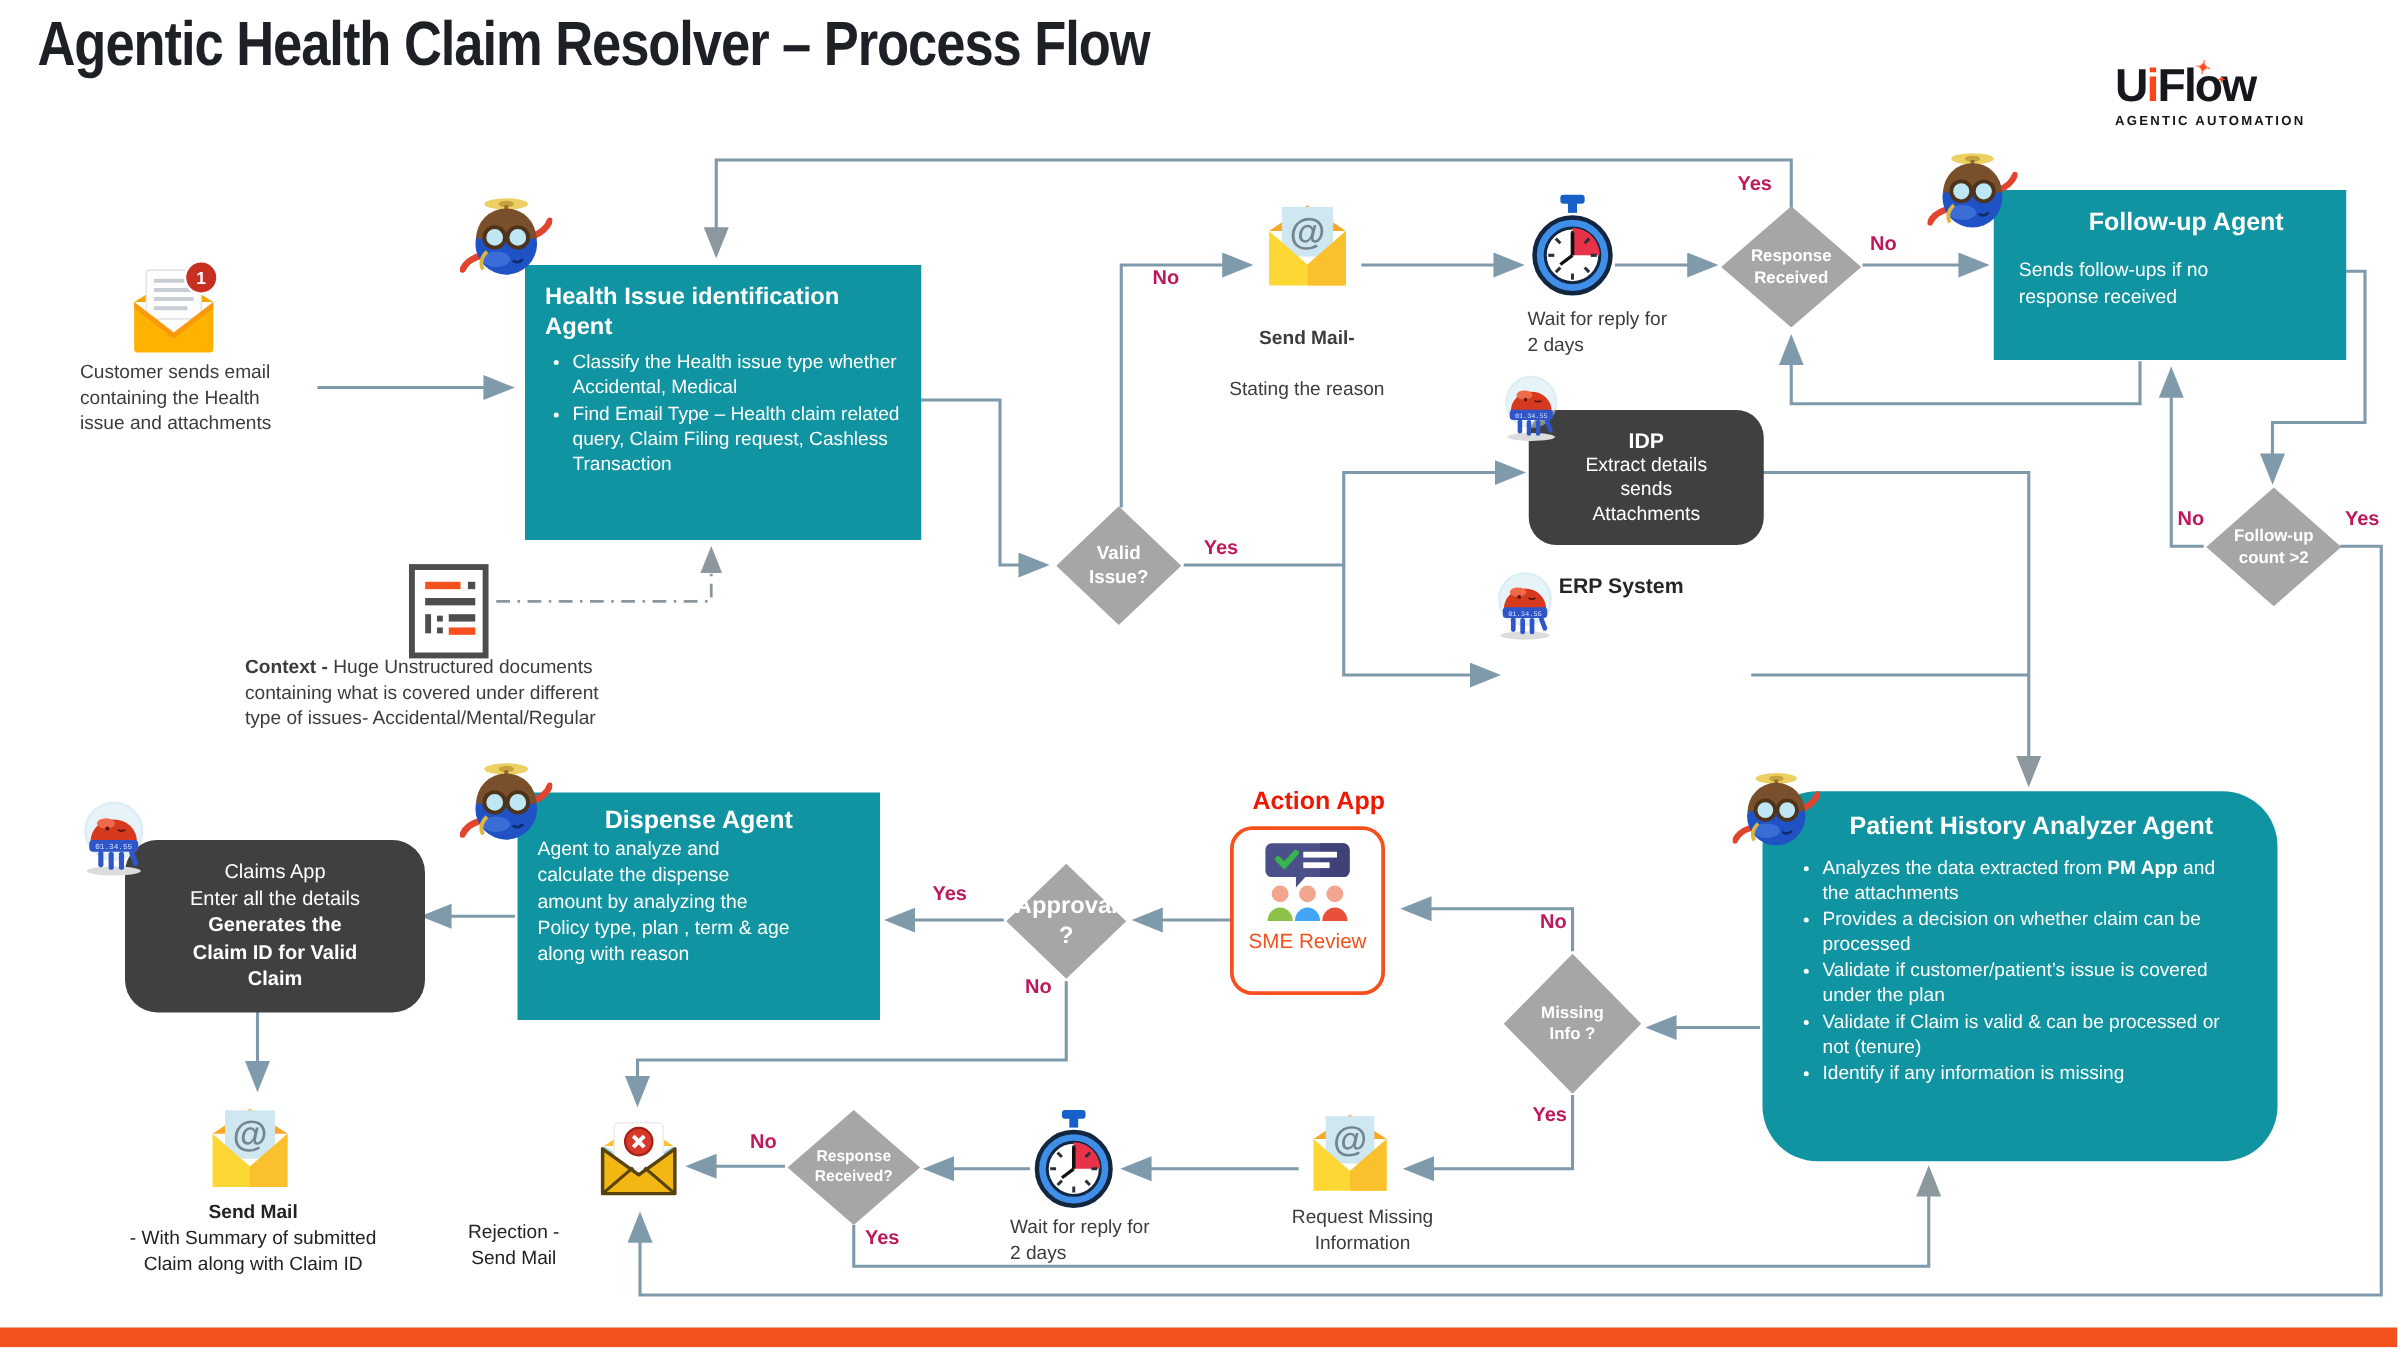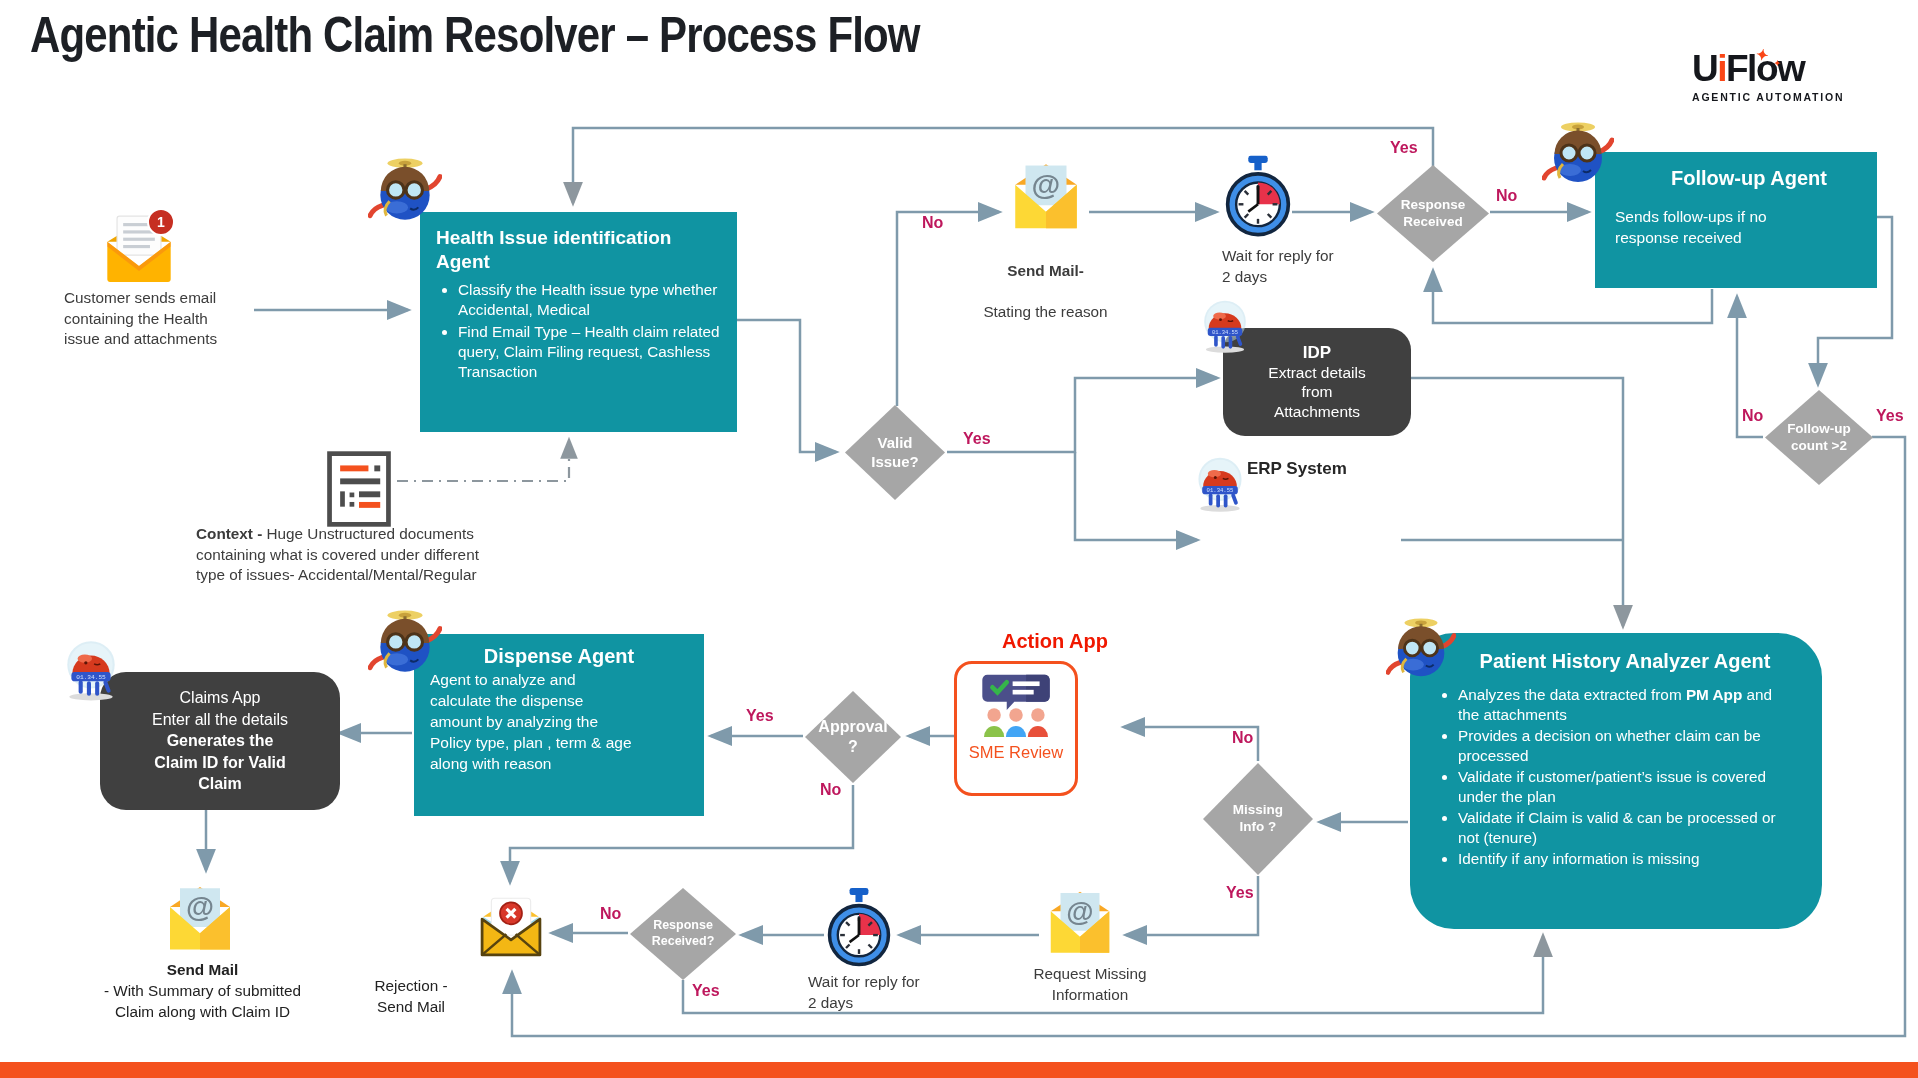--- a/index.html
+++ b/index.html
@@ -248,21 +248,21 @@
     <svg viewBox="0 0 100 100" preserveAspectRatio="none">
         <polygon points="50,0 100,50 50,100 0,50" fill="#A6A6A6"></polygon>
       </svg>
     <span class="dl">Missing
 Info ?</span>
   </div>
   <div class="abs diamond" style="left:805px;top:691px;width:96px;height:92px">
     <svg viewBox="0 0 100 100" preserveAspectRatio="none">
         <polygon points="50,0 100,50 50,100 0,50" fill="#A6A6A6"></polygon>
       </svg>
-    <span class="dl" style="font-size:16px">Approval
+    <span class="dl" style="font-size:19px">Approval
 ?</span>
   </div>
   <div class="abs diamond" style="left:630px;top:888px;width:106px;height:92px">
     <svg viewBox="0 0 100 100" preserveAspectRatio="none">
         <polygon points="50,0 100,50 50,100 0,50" fill="#A6A6A6"></polygon>
       </svg>
     <span class="dl" style="font-size:12.5px">Response
 Received?</span>
   </div>
 
@@ -284,21 +284,21 @@
     <div class="pre" style="font-size:15.5px;line-height:21px;margin-top:16px">Sends follow-ups if no
 response received</div>
   </div>
   <svg class="abs icon" style="left:1542px;top:120px" width="72" height="72">
       <use href="#i-bluebot"></use>
     </svg>
 
   <div class="abs orangebox" style="left:1223px;top:328px;width:180px;height:100px;padding:4px">
     <b style="font-size:17px">IDP</b>
     <div class="pre" style="font-size:15.5px;line-height:19.5px">Extract details
-from
+sends
 Attachments</div>
   </div>
   <svg class="abs icon" style="left:1196px;top:296px" width="58" height="60">
       <use href="#i-redbot"></use>
     </svg>
 
   <div class="abs" style="left:1247px;top:459px;width:160px;font-size:17px;font-weight:bold;color:#262626;z-index:2">ERP System</div>
   <svg class="abs icon" style="left:1190px;top:453px" width="60" height="62">
       <use href="#i-redbot"></use>
     </svg>
@@ -311,21 +311,21 @@
       <li style="line-height:19.5px">Validate if customer/patient’s issue is covered under the plan</li>
       <li style="line-height:19.5px">Validate if Claim is valid &amp; can be processed or not (tenure)</li>
       <li style="line-height:19.5px">Identify if any information is missing</li>
     </ul>
   </div>
   <svg class="abs icon" style="left:1386px;top:616px" width="70" height="70">
       <use href="#i-bluebot"></use>
     </svg>
 
   <div class="abs" style="left:986px;top:630px;width:138px;text-align:center;font-size:20px;font-weight:bold;color:#F01800;z-index:2">Action App</div>
-  <div class="abs" style="left:954px;top:661px;width:124px;height:135px;background:#fff;border:3px solid #F4511E;border-radius:18px;box-sizing:border-box;text-align:center;z-index:2">
+  <div class="abs" style="left:984px;top:661px;width:124px;height:135px;background:#fff;border:3px solid #F4511E;border-radius:18px;box-sizing:border-box;text-align:center;z-index:2">
     <svg style="margin-top:9px" width="76" height="64">
         <use href="#i-sme"></use>
       </svg>
     <div style="font-size:16.5px;color:#F4511E;margin-top:2px">SME Review</div>
   </div>
 
   <div class="abs teal" style="left:414px;top:634px;width:290px;height:182px;padding:10px 16px;box-sizing:border-box">
     <div class="bt" style="font-size:20px;text-align:center">Dispense Agent</div>
     <div class="pre" style="font-size:15.5px;line-height:21px;margin-top:1px">Agent to analyze and
 calculate the dispense

